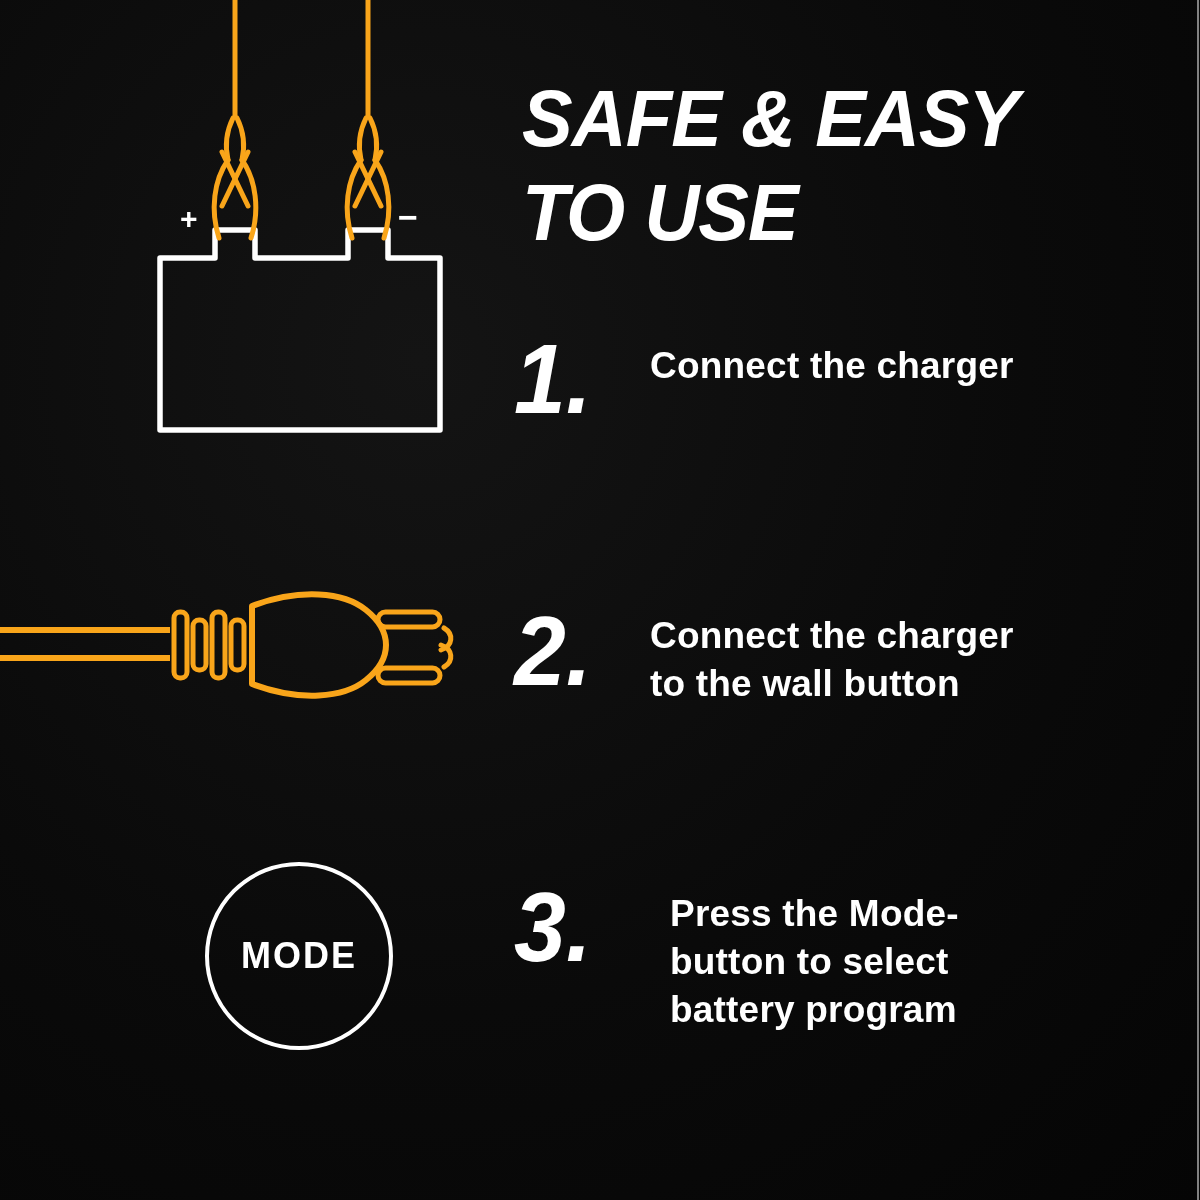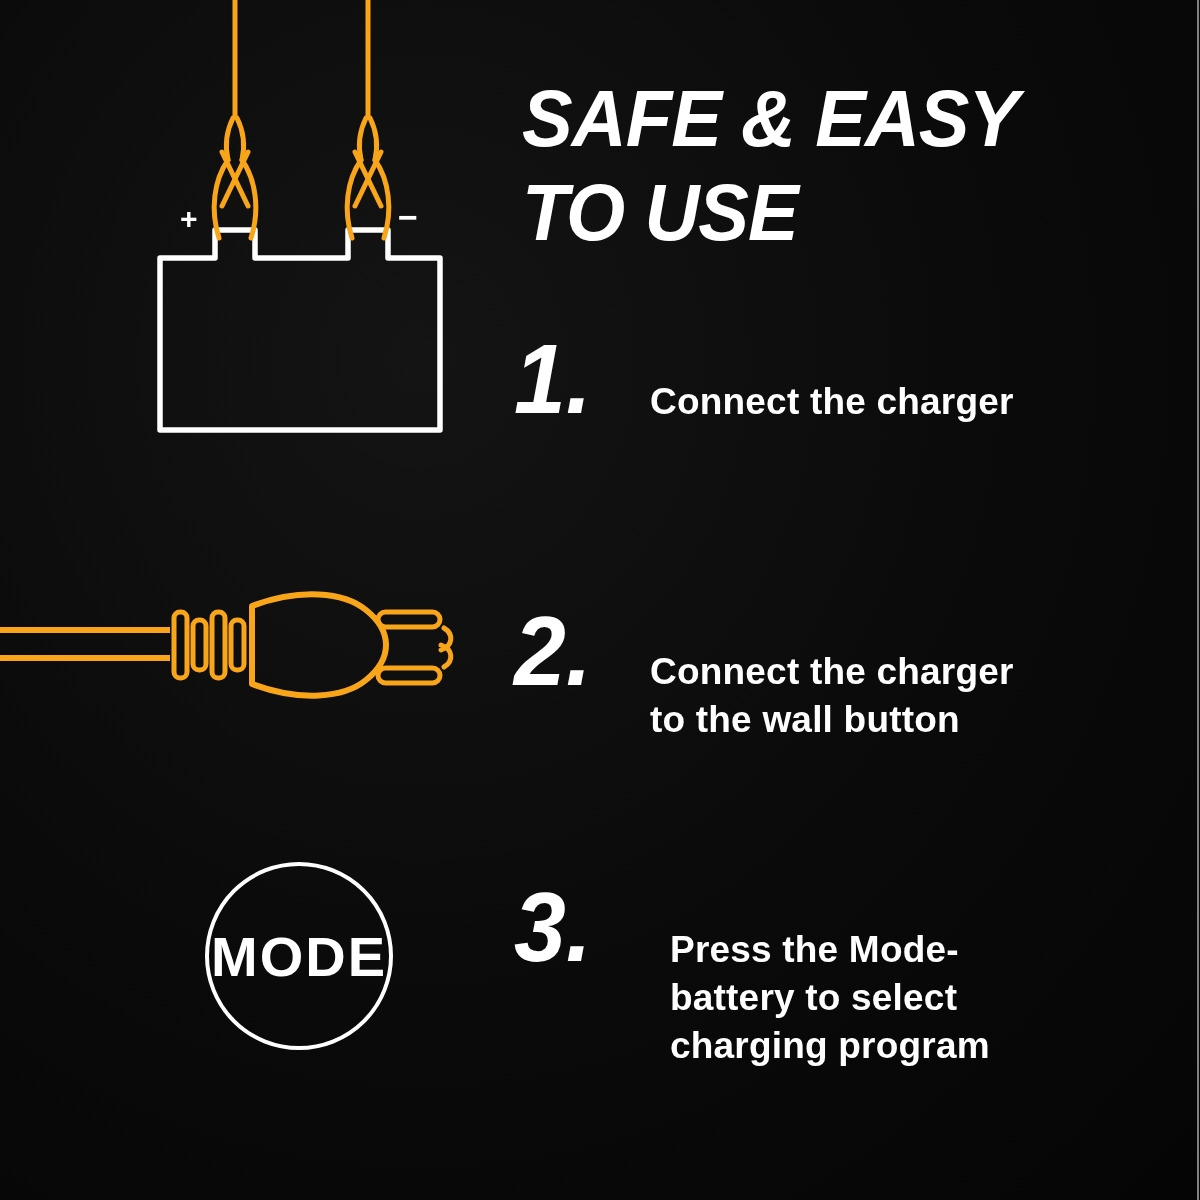--- a/index.html
+++ b/index.html
@@ -28,42 +28,41 @@
     transform:scaleX(0.95); transform-origin:left top;
   }
   .num1{left:514px; top:330px;}
   .num2{left:514px; top:602px;}
   .num3{left:514px; top:878px;}
 
   .step-text{
     font-size:37px; line-height:48px;
     font-weight:bold;
     letter-spacing:0.2px;
-    margin-top:36px;
   }
   .text1{left:650px; top:342px;}
   .text2{left:650px; top:612px;}
   .text3{left:670px; top:890px;}
 
   .polarity{
     font-weight:bold; color:#ffffff;
   }
   .plus{left:180px; top:202px; font-size:30px;}
   .minus{left:398px; top:198px; font-size:34px;}
 
   .mode-circle{
     left:205px; top:862px;
     width:188px; height:188px;
     border:4px solid #ffffff;
     border-radius:50%;
     display:flex; align-items:center; justify-content:center;
     box-sizing:border-box;
   }
   .mode-label{
-    font-size:56px; font-weight:bold; letter-spacing:2px;
+    font-size:36px; font-weight:bold; letter-spacing:2px;
   }
 
   .edge-line{
     right:1px; top:0; width:2px; height:100%;
     background:#e8e8e8; opacity:0.55;
   }
 
   svg{display:block;}
   .wire-stroke{stroke:#f9a51a; fill:none;}
   .white-stroke{stroke:#ffffff; fill:none;}
@@ -131,19 +130,19 @@
     <div>to the wall button</div>
   </div>
 
   <div class="abs mode-circle">
     <span class="mode-label">MODE</span>
   </div>
 
   <div class="abs step-num num3">3.</div>
   <div class="abs step-text text3">
     <div>Press the Mode-</div>
-    <div>battery to select</div>
-    <div>charging program</div>
+    <div>button to select</div>
+    <div>battery program</div>
   </div>
 
   <div class="abs edge-line"></div>
 
 </div>
 
 </body></html>

